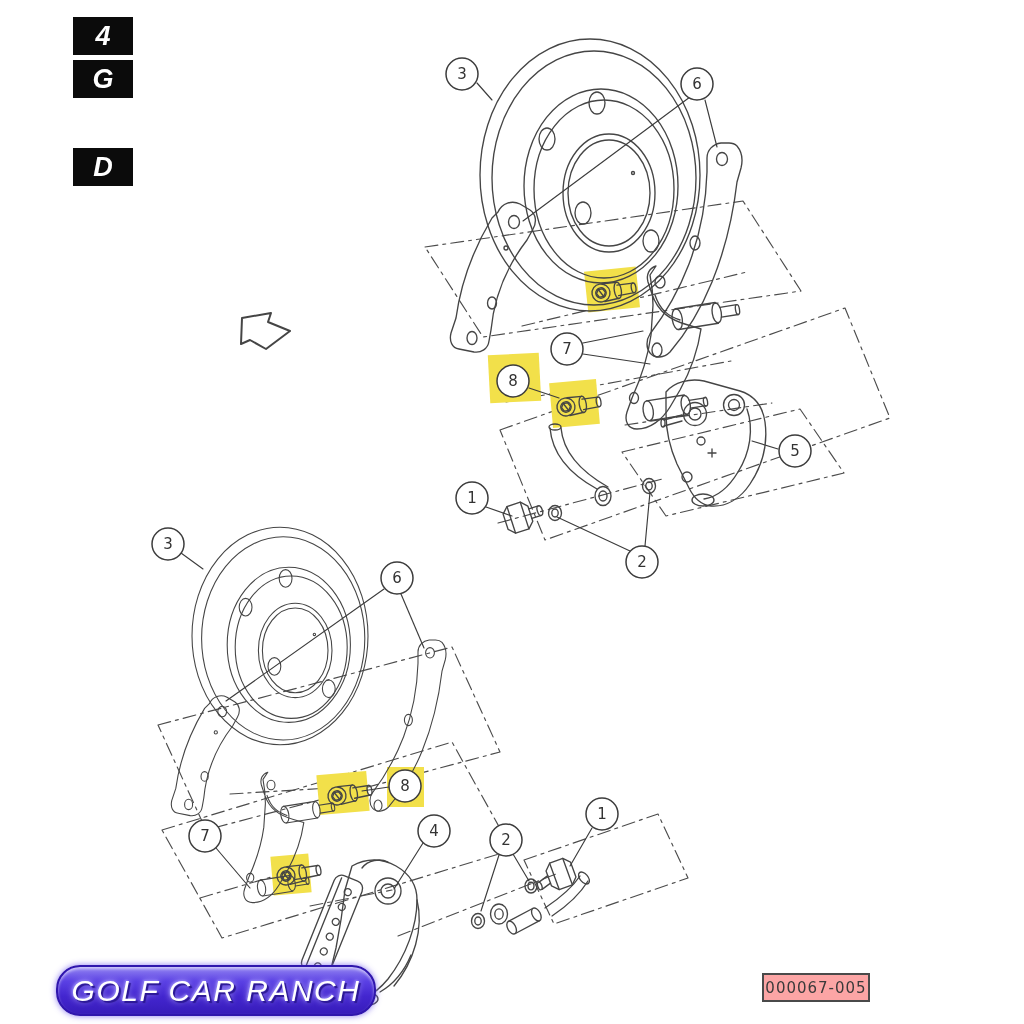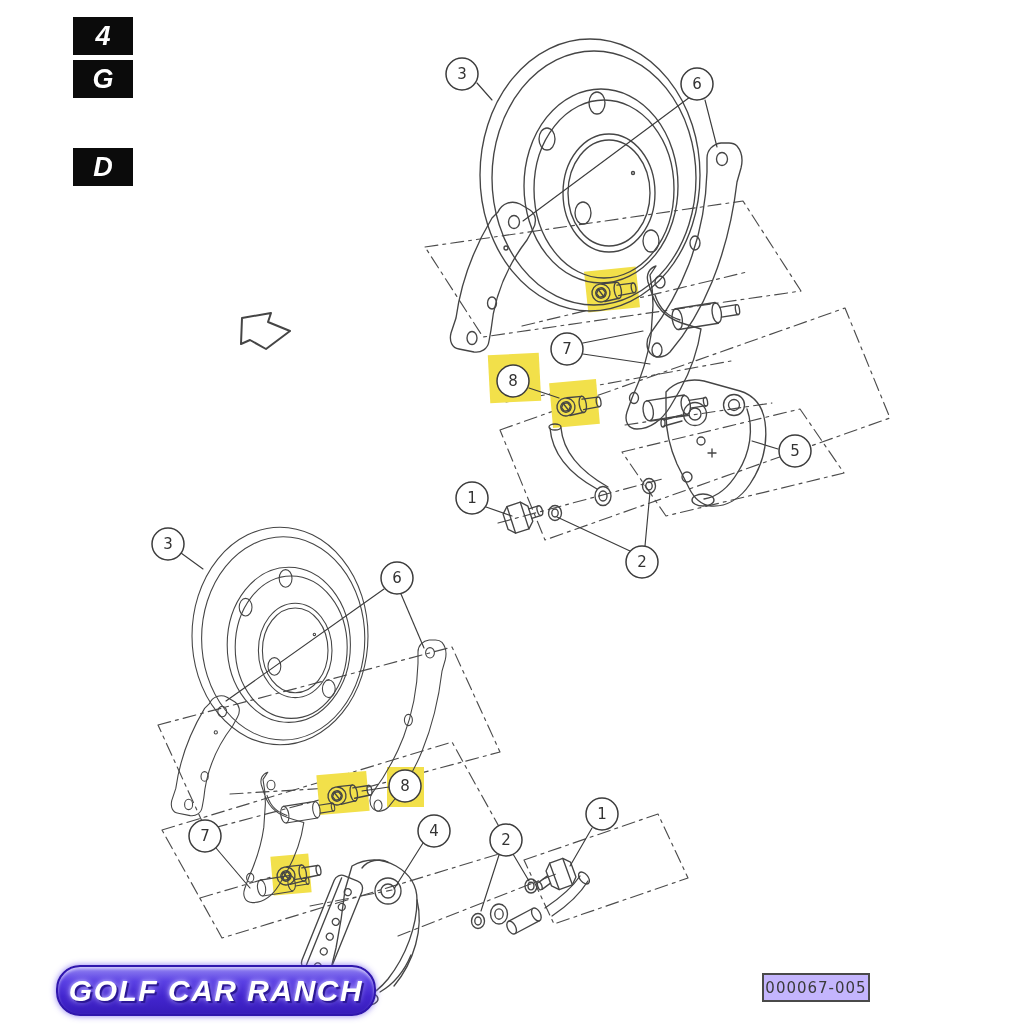--- a/index.html
+++ b/index.html
@@ -5,27 +5,27 @@
   html,body{margin:0;padding:0;background:#fff;}
   .stage{position:relative;width:1024px;height:1024px;background:#fff;overflow:hidden;
          font-family:"Liberation Sans",sans-serif;}
   .stage svg{position:absolute;left:0;top:0;}
   .tab{position:absolute;left:73px;width:60px;height:38px;background:#0b0b0b;color:#fff;
        display:flex;align-items:center;justify-content:center;
        font-style:italic;font-weight:bold;font-size:27px;}
   #tab0{top:17px}#tab1{top:60px}#tab2{top:148px}
   .fig{position:absolute;left:762px;top:973px;width:104px;height:25px;border:2px solid #4a4a4a;
        color:#3a3a3a;font-family:"DejaVu Sans",sans-serif;font-size:15px;letter-spacing:1px;
-       display:flex;align-items:center;justify-content:center;background:#c4b5fd;}
+       display:flex;align-items:center;justify-content:center;background:#fca5a5;}
   .logo{position:absolute;left:56px;top:965px;width:316px;height:47px;border-radius:24px;
         background:linear-gradient(180deg,#9486f2 0%,#5b41e4 30%,#4326cf 62%,#371cba 100%);
         border:2px solid #2f16ad;
         box-shadow:0 0 6px rgba(120,100,240,.85), inset 0 2px 3px rgba(255,255,255,.55);
         display:flex;align-items:center;justify-content:center;color:#fff;
-        font-style:italic;font-weight:bold;font-size:30px;letter-spacing:1.5px;white-space:nowrap;
+        font-style:italic;font-weight:normal;font-size:30px;letter-spacing:1.5px;white-space:nowrap;
         text-shadow:2px 2px 1px #2a1694, -1px -1px 2px #8f7ff5, 0 0 6px #cdc4ff;}
 </style>
 </head>
 <body>
 
 <div class="stage">
 
 <svg width="1024" height="1024" viewBox="0 0 1024 1024">
   <defs>
     <g id="p-rotor">

